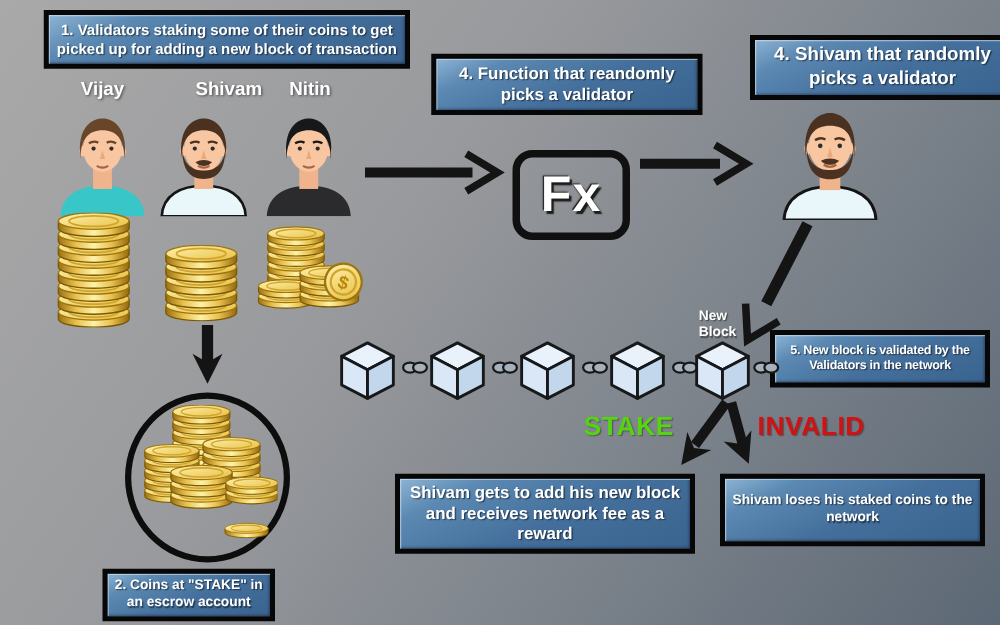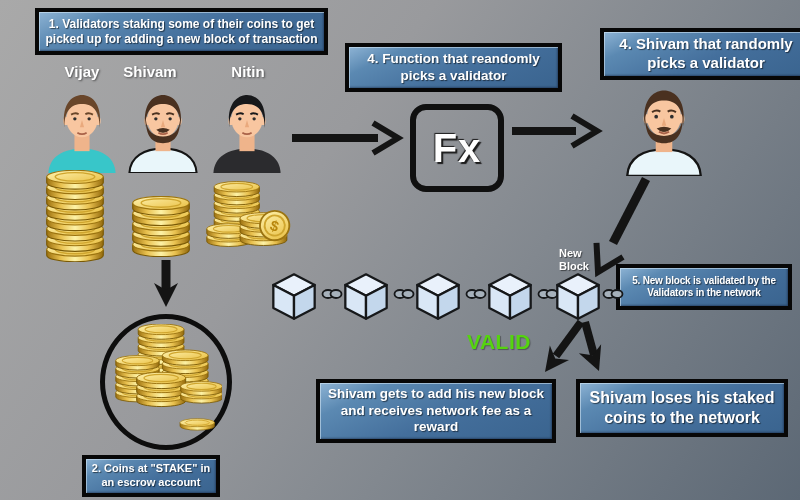--- a/index.html
+++ b/index.html
@@ -18,21 +18,21 @@
     color:#fff;font-weight:bold;text-align:center;
     display:flex;align-items:center;justify-content:flex-start;
     text-shadow:1px 1px 1px rgba(0,0,0,.55);
     line-height:1.25;padding:2px 5px;box-sizing:border-box;
   }
   .validator-name{
     position:absolute;top:63px;color:#fff;font-weight:bold;font-size:15px;
     text-align:center;text-shadow:1px 1px 2px rgba(0,0,0,.5);
   }
   .fx-box{
-    position:absolute;left:410px;top:104px;width:94px;height:88px;
+    position:absolute;left:410px;top:120px;width:94px;height:72px;
     border:6px solid #101010;border-radius:16px;box-sizing:border-box;
     display:flex;align-items:center;justify-content:center;
   }
   .fx-text{
     color:#fff;font-weight:bold;font-size:40px;letter-spacing:1px;
     text-shadow:2px 2px 1px #1b1b1b,-1px -1px 1px #1b1b1b;
   }
   .new-block-label{
     position:absolute;left:559px;top:247px;width:44px;
     color:#fff;font-weight:bold;font-size:11px;line-height:1.15;text-align:left;
@@ -142,29 +142,29 @@
   </div>
   <div class="info-box" style="left:576px;top:28px;width:212px;height:52px;font-size:15px;margin-left:24px;">
     <span>4. Shivam that randomly picks a validator</span>
   </div>
   <div class="info-box" style="left:616px;top:264px;width:176px;height:46px;font-size:10px;letter-spacing:-0.2px;">
     <span>5. New block is validated by the Validators in the network</span>
   </div>
   <div class="info-box" style="left:316px;top:379px;width:240px;height:64px;font-size:13.5px;">
     <span>Shivam gets to add his new block and receives network fee as a reward</span>
   </div>
-  <div class="info-box" style="left:576px;top:379px;width:212px;height:58px;font-size:16px;">
+  <div class="info-box" style="left:576px;top:379px;width:212px;height:58px;font-size:11px;">
     <span>Shivam loses his staked coins to the network</span>
   </div>
   <div class="info-box" style="left:82px;top:455px;width:138px;height:42px;font-size:11px;">
     <span>2. Coins at "STAKE" in an escrow account</span>
   </div>
 
   <div class="validator-name" style="left:47px;width:70px;">Vijay</div>
-  <div class="validator-name" style="left:110px;width:80px;">Shivam</div>
+  <div class="validator-name" style="left:143px;width:80px;">Shivam</div>
   <div class="validator-name" style="left:213px;width:70px;">Nitin</div>
 
   <svg class="abs" style="left:40px;top:86px;--shirt:#38c6c9;--hair:#69462a;" width="84" height="90" viewBox="0 0 100 100">
       <use href="#avatar-base"></use>
     </svg>
   <svg class="abs" style="left:121px;top:86px;--shirt:#e9f6fa;--hair:#4a3120;--outline:#141414;" width="84" height="90" viewBox="0 0 100 100">
       <use href="#avatar-base"></use>
       <use href="#avatar-beard"></use>
     </svg>
   <svg class="abs" style="left:205px;top:86px;--shirt:#2b2b2e;--hair:#17181a;" width="84" height="90" viewBox="0 0 100 100">
@@ -223,21 +223,22 @@
     </svg>
   <svg class="abs" style="left:555px;top:272px;" width="46" height="49" viewBox="0 0 60 64">
       <use href="#cube"></use>
     </svg>
   <svg class="abs" style="left:602px;top:288px;" width="22" height="12" viewBox="0 0 22 12">
       <use href="#chainlink"></use>
     </svg>
 
   <div class="new-block-label">New Block</div>
 
-  <div class="verdict valid">VALID</div>
+  <div class="verdict valid">STAKE</div>
+  <div class="verdict invalid">INVALID</div>
 
   <div class="escrow-circle">
     <svg width="112" height="116" viewBox="0 0 120 125">
       <use href="#stack8" transform="translate(26,0) scale(0.82)"></use>
       <use href="#stack5" transform="translate(2,34) scale(0.78)"></use>
       <use href="#stack5" transform="translate(52,28) scale(0.82)"></use>
       <use href="#stack3" transform="translate(24,52) scale(0.88)"></use>
       <use href="#stack2" transform="translate(72,62) scale(0.75)"></use>
       <use href="#coin" transform="translate(72,102) scale(0.62)"></use>
     </svg>

